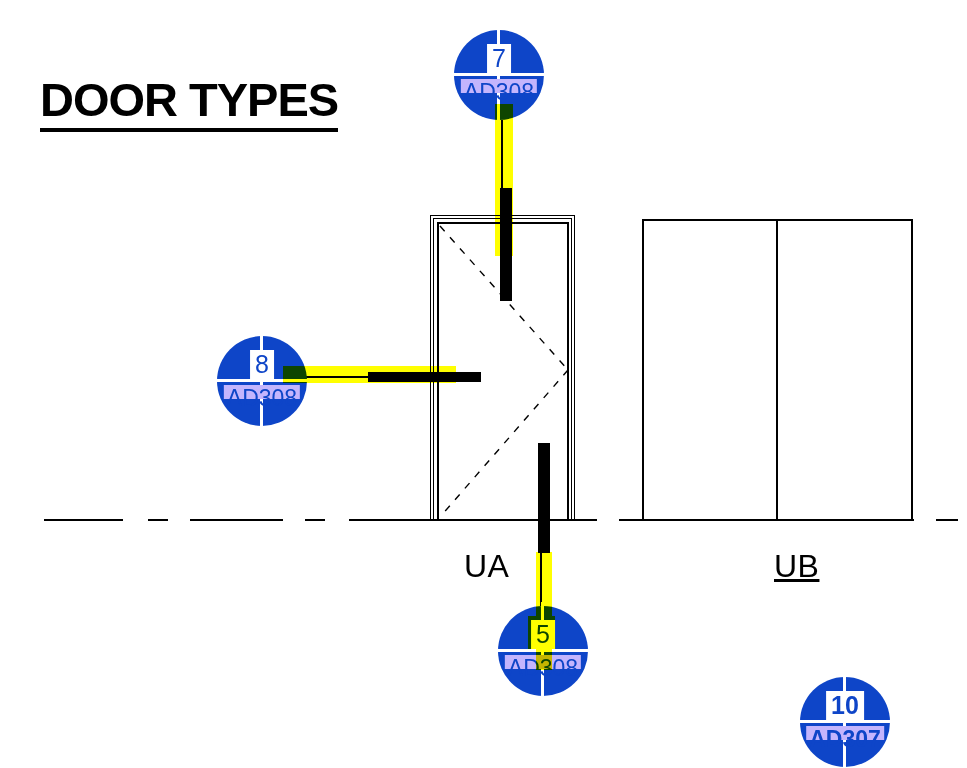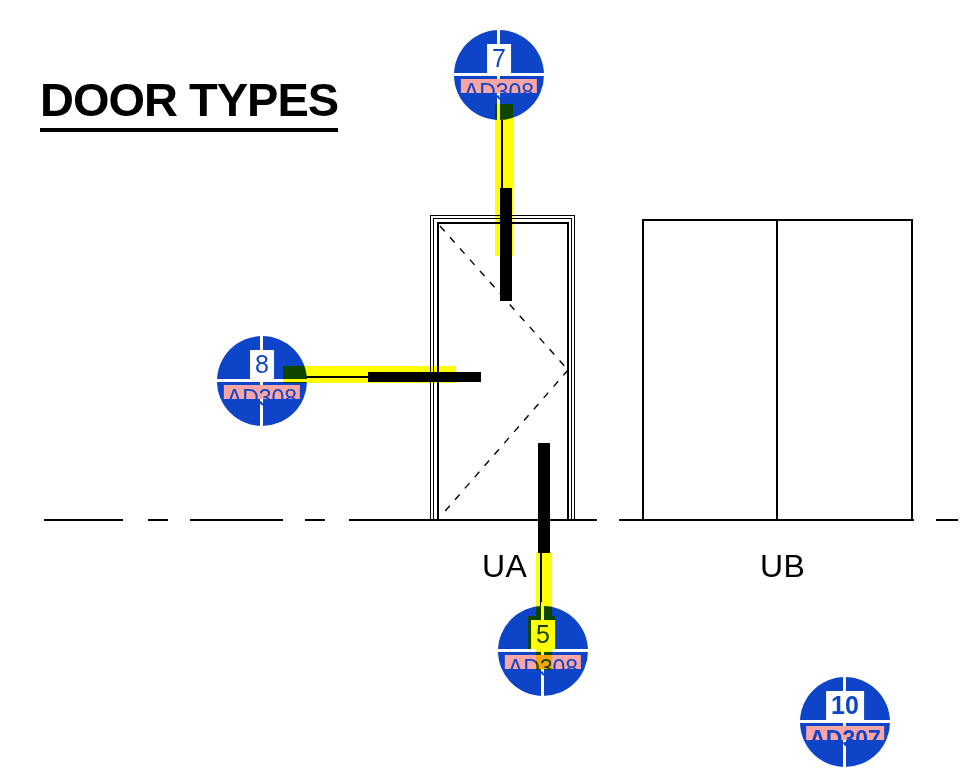--- a/index.html
+++ b/index.html
@@ -39,40 +39,40 @@
 
   
   .level-label{
     position:absolute;left:57px;top:491px;
     font-size:26px;letter-spacing:0.5px;white-space:nowrap;
   }
 
   
   .door-label{
     position:absolute;top:548px;
-    font-size:32px;letter-spacing:0.5px;margin-left:18px;
+    font-size:32px;letter-spacing:0.5px;
   }
 
   
   .bubble{
     position:absolute;width:90px;height:90px;border-radius:50%;
     background:var(--blue);cursor:pointer;
   }
   .bubble .hline{position:absolute;left:-2px;right:-2px;top:43px;height:3px;background:#ffffff;}
   .bubble .vline{position:absolute;top:-4px;bottom:-4px;left:43px;width:3px;background:#ffffff;}
   .bubble .numbox{
     position:absolute;left:50%;transform:translateX(-50%);
     top:14px;height:29px;line-height:29px;
     background:#ffffff;color:var(--blue);
     font-size:25px;padding:0 5px;white-space:nowrap;
   }
   .bubble .codebox{
     position:absolute;left:50%;transform:translateX(-50%);
     top:49px;height:14px;line-height:26px;
-    background:#fca5a5;color:var(--blue);
+    background:#c4b5fd;color:var(--blue);
     font-size:23px;padding:0 3px;white-space:nowrap;
   }
 
   
   .hl{position:absolute;background:var(--yellow);mix-blend-mode:multiply;}
 
   svg.layer{position:absolute;left:0;top:0;pointer-events:none;}
 </style>
 </head>
 <body>
@@ -96,21 +96,21 @@
 
   <svg class="layer" width="967" height="768" viewBox="0 0 967 768">
     <line x1="440" y1="226" x2="568" y2="370" stroke="#000" stroke-width="1.4" stroke-dasharray="7,8"></line>
     <line x1="568" y1="370" x2="440" y2="517" stroke="#000" stroke-width="1.4" stroke-dasharray="7,8"></line>
   </svg>
 
   <div class="rect thick" style="left:642px;top:219px;width:271px;height:302px;"></div>
   <div class="vseg" style="left:776px;top:219px;height:302px;"></div>
 
   <div class="door-label" style="left:464px;">UA</div>
-  <div class="door-label" style="left:742px;">UB</div>
+  <div class="door-label" style="left:774px;text-decoration:underline;">UB</div>
 
   <div class="vseg" style="left:501px;top:120px;height:70px;"></div>
   <div class="thickbar" style="left:500px;top:188px;width:12px;height:113px;"></div>
 
   <div class="hseg" style="left:302px;top:376px;width:178px;"></div>
   <div class="thickbar" style="left:368px;top:372px;width:113px;height:10px;"></div>
 
   <div class="thickbar" style="left:538px;top:443px;width:12px;height:110px;"></div>
   <div class="vseg" style="left:540px;top:552px;height:54px;"></div>
 

